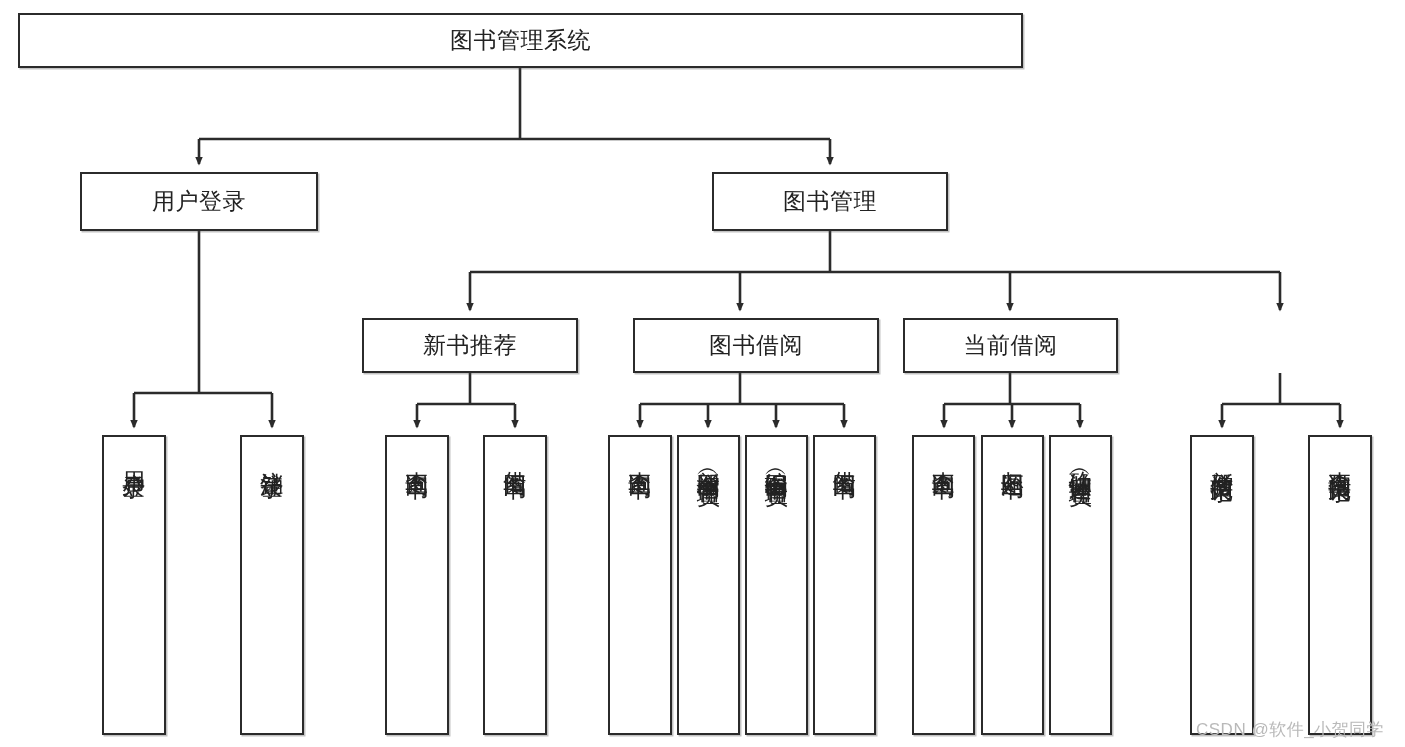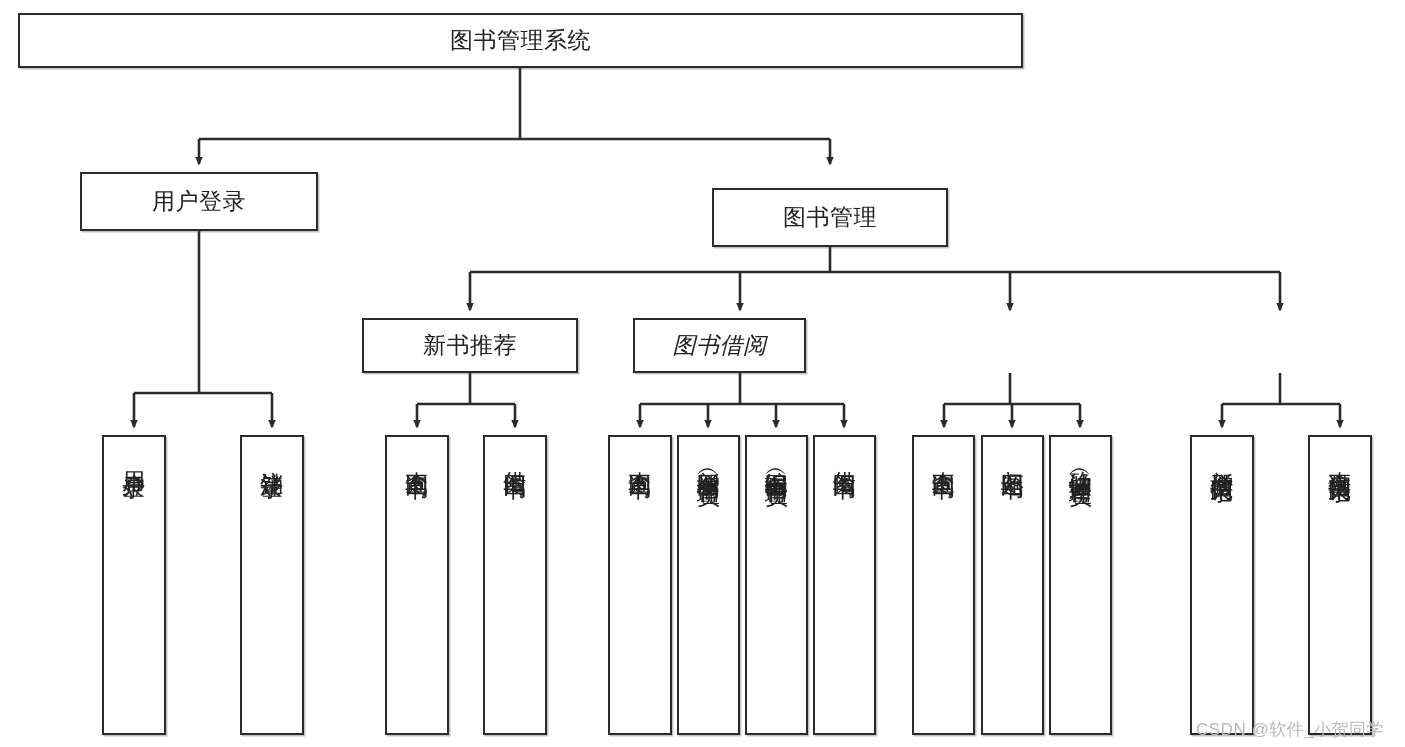--- a/index.html
+++ b/index.html
@@ -119,29 +119,32 @@
     </g>
   </svg>
 
   <div class="node horiz" style="left:18px;top:13px;width:1005px;height:55px;">
     <span>图书管理系统</span>
   </div>
 
   <div class="node horiz" style="left:80px;top:172px;width:238px;height:59px;">
     <span>用户登录</span>
   </div>
-  <div class="node horiz" style="left:712px;top:188px;width:236px;height:59px;">
+  <div class="node horiz" style="left:712px;top:172px;width:236px;height:59px;">
     <span>图书管理</span>
   </div>
 
   <div class="node horiz" style="left:362px;top:318px;width:216px;height:55px;text-align:right;">
     <span>新书推荐</span>
   </div>
-  <div class="node horiz" style="left:633px;top:318px;width:173px;height:55px;font-style:italic;">
+  <div class="node horiz" style="left:633px;top:318px;width:246px;height:55px;">
     <span>图书借阅</span>
+  </div>
+  <div class="node horiz" style="left:903px;top:318px;width:215px;height:55px;">
+    <span>当前借阅</span>
   </div>
 
   <div class="node vert" style="left:102px;top:435px;width:64px;height:300px;">
     <span class="vtext">用户登录</span>
   </div>
   <div class="node vert" style="left:240px;top:435px;width:64px;height:300px;">
     <span class="vtext">注销登录</span>
   </div>
 
   <div class="node vert" style="left:385px;top:435px;width:64px;height:300px;">

